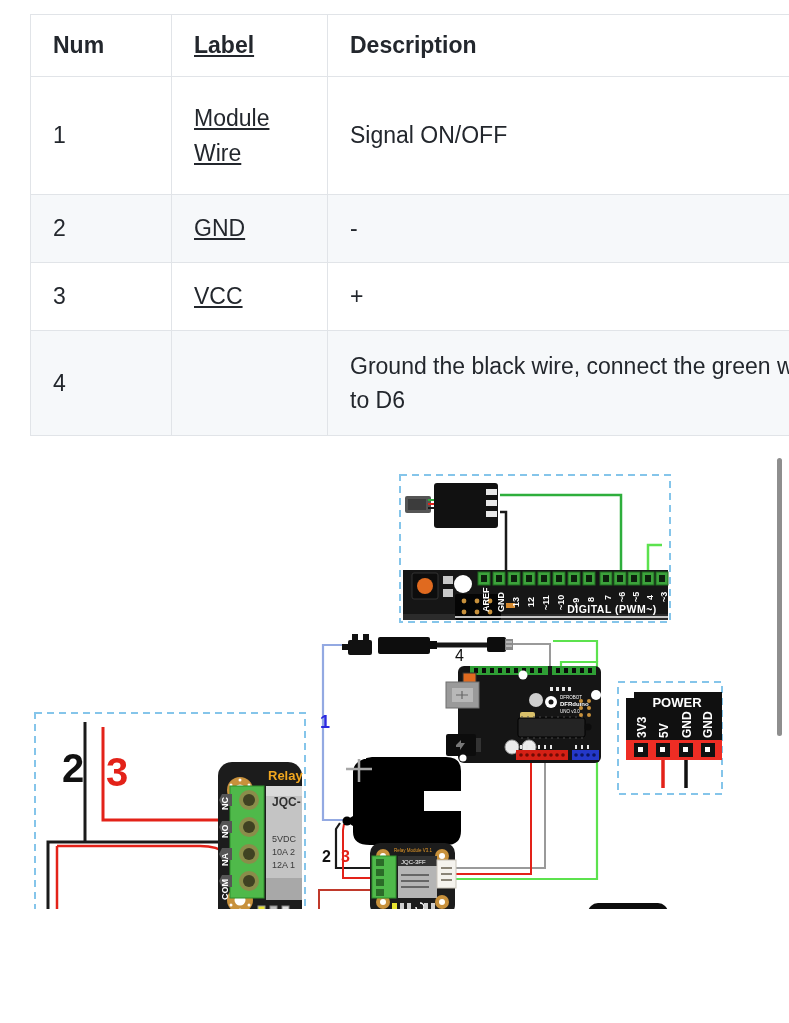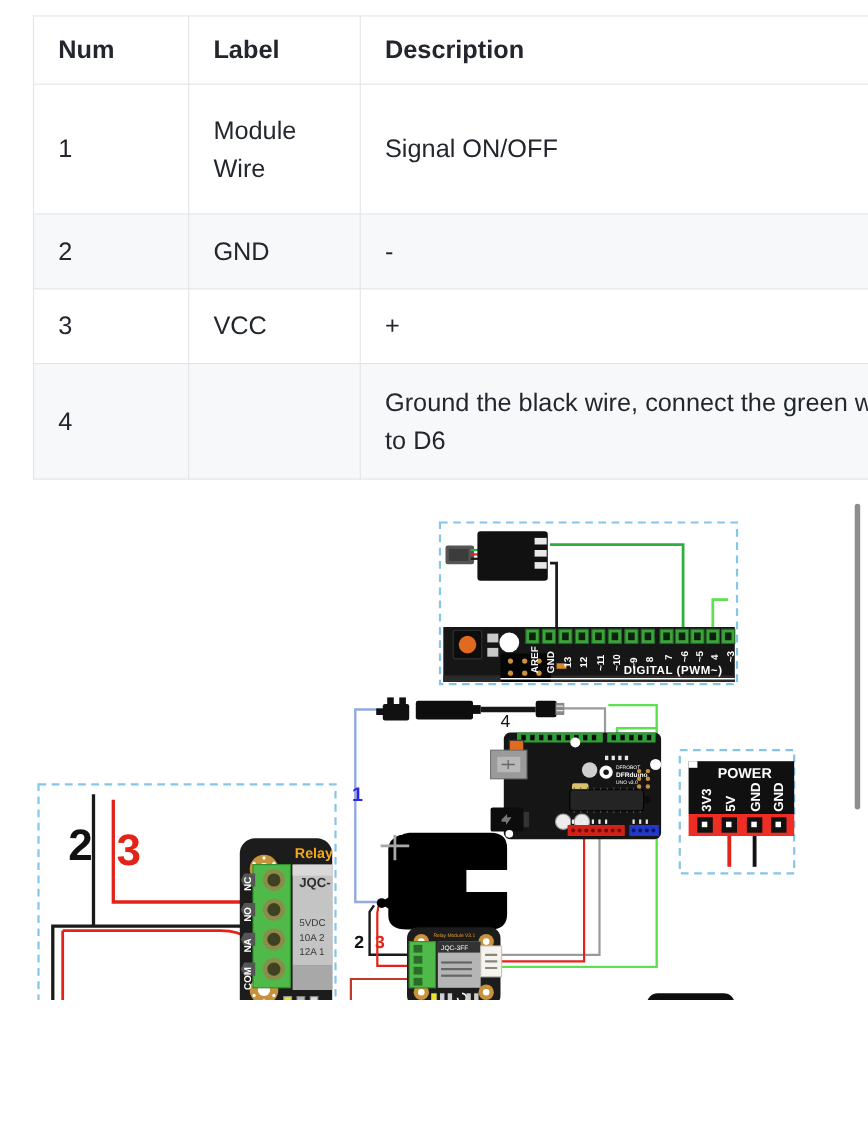--- a/index.html
+++ b/index.html
@@ -3,21 +3,21 @@
 <meta charset="utf-8">
 <style>
   html,body{margin:0;padding:0;background:#fff;}
   .page{position:relative;width:789px;height:909px;background:#fff;overflow:hidden;
         font-family:"Liberation Sans",sans-serif;color:#23272d;}
   table.pins{position:absolute;left:30px;top:14px;width:729px;border-collapse:collapse;
              font-size:23px;color:#23272d;table-layout:fixed;}
   table.pins th,table.pins td{border:1px solid #e1e4e8;vertical-align:middle;
              padding:8px 8px 8px 22px;line-height:1.5;text-align:left;font-weight:400;}
   table.pins th{font-weight:700;height:44px;}
-  .c1{width:110px;} .c2{width:125px;} .c3{width:494px;}
+  .c1{width:110px;} .c2{width:125px;text-decoration:underline;} .c3{width:494px;}
   td.c3,th.c3{padding-left:30px;padding-right:70px;}
   tr.h{height:62px;} tr.r1{height:118px;} tr.r2{height:68px;} tr.r3{height:68px;} tr.r4{height:105px;}
   tr.stripe td{background:#f6f8fa;}
   .diagram{position:absolute;left:0;top:0;}
   svg text{font-family:"Liberation Sans",sans-serif;}
   .scrollbar{position:absolute;left:777px;top:458px;width:5px;height:278px;border-radius:3px;
              background:#8e8e8e;}
 </style>
 </head>
 <body>

